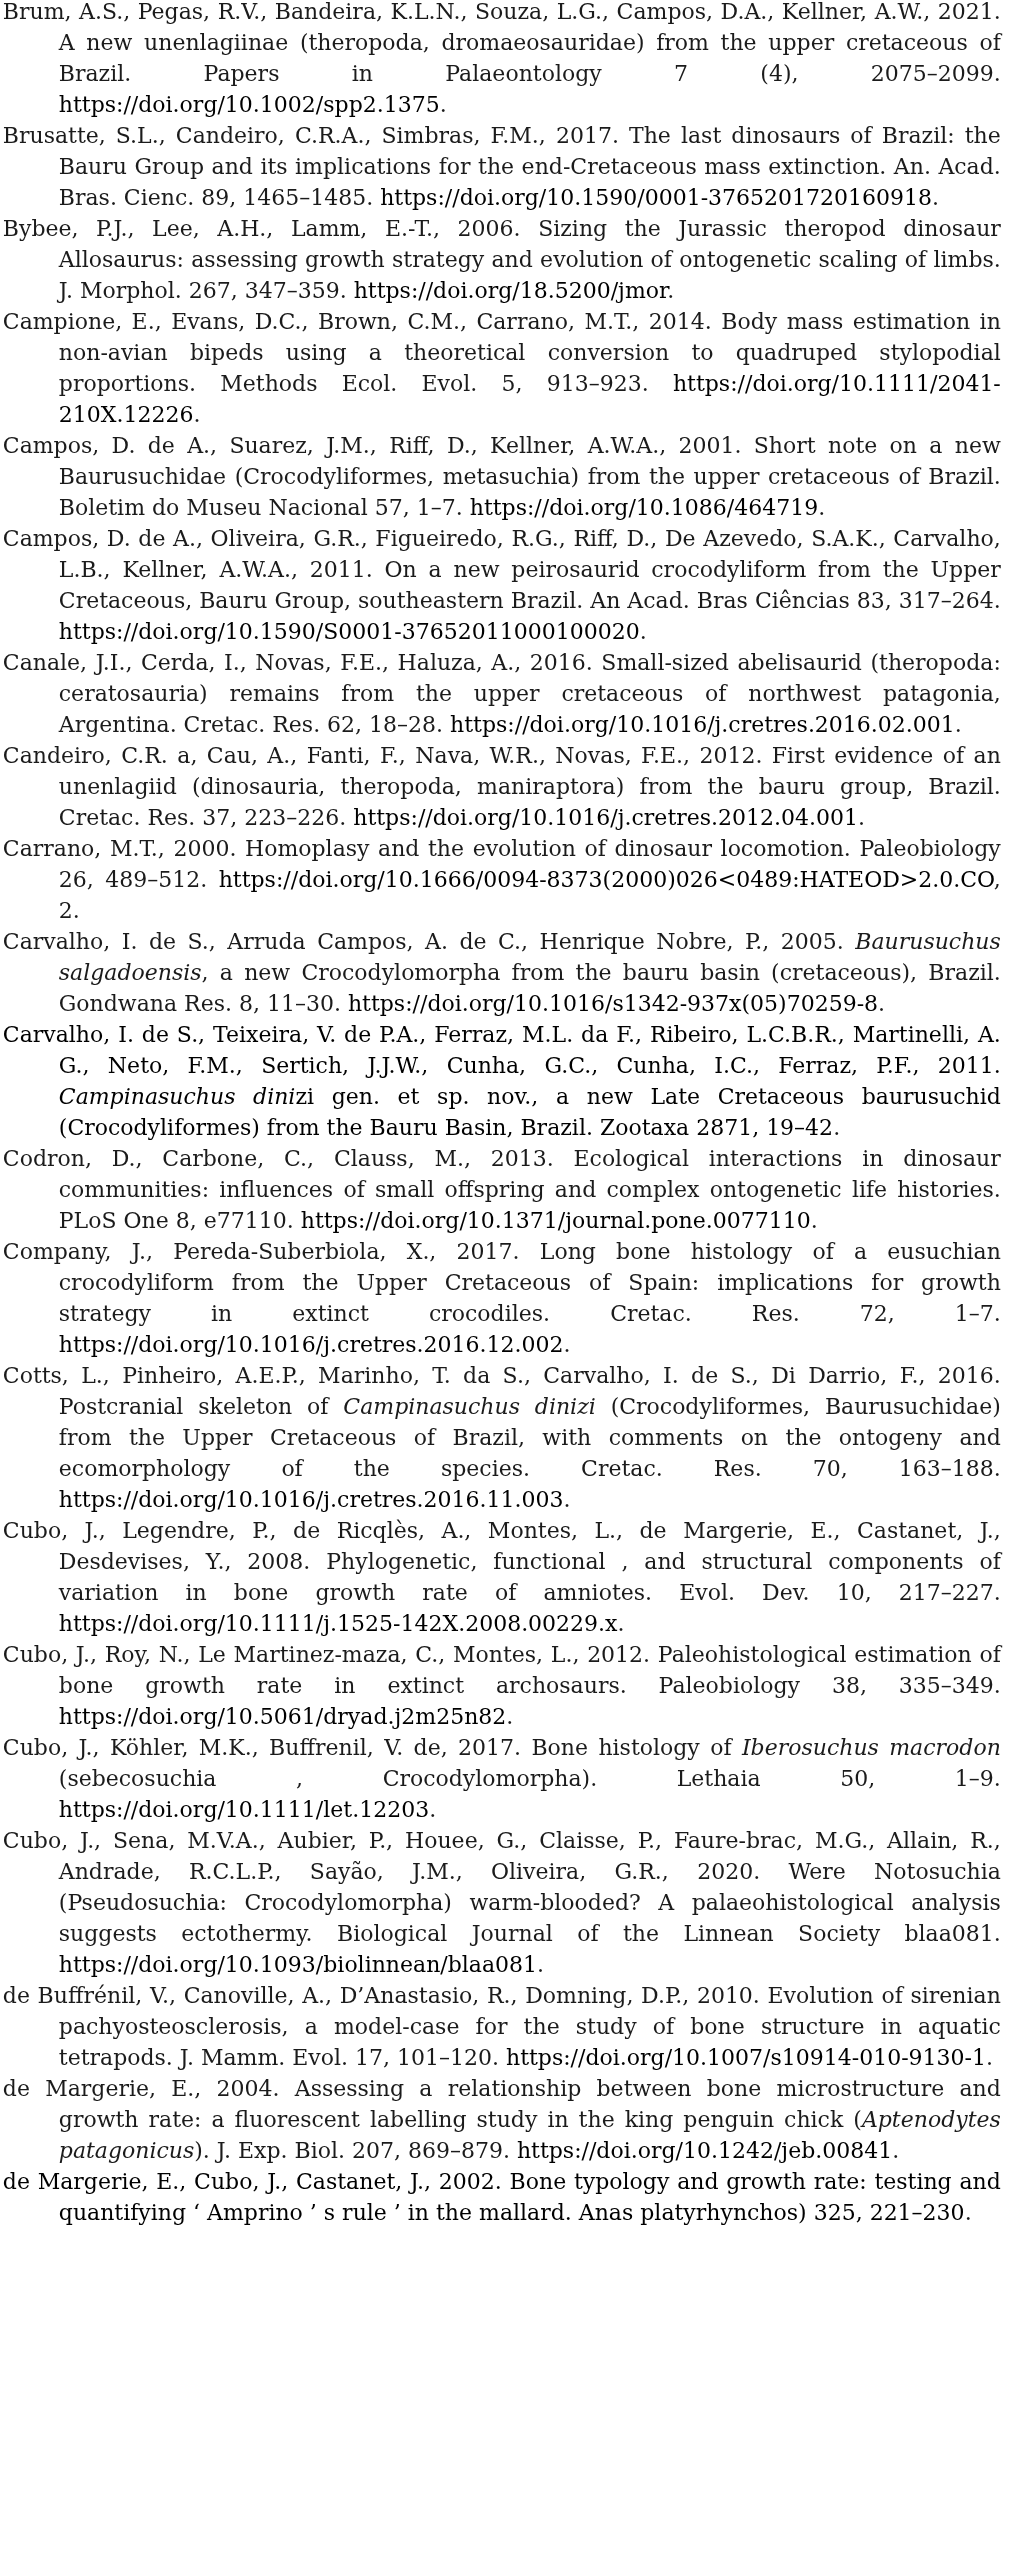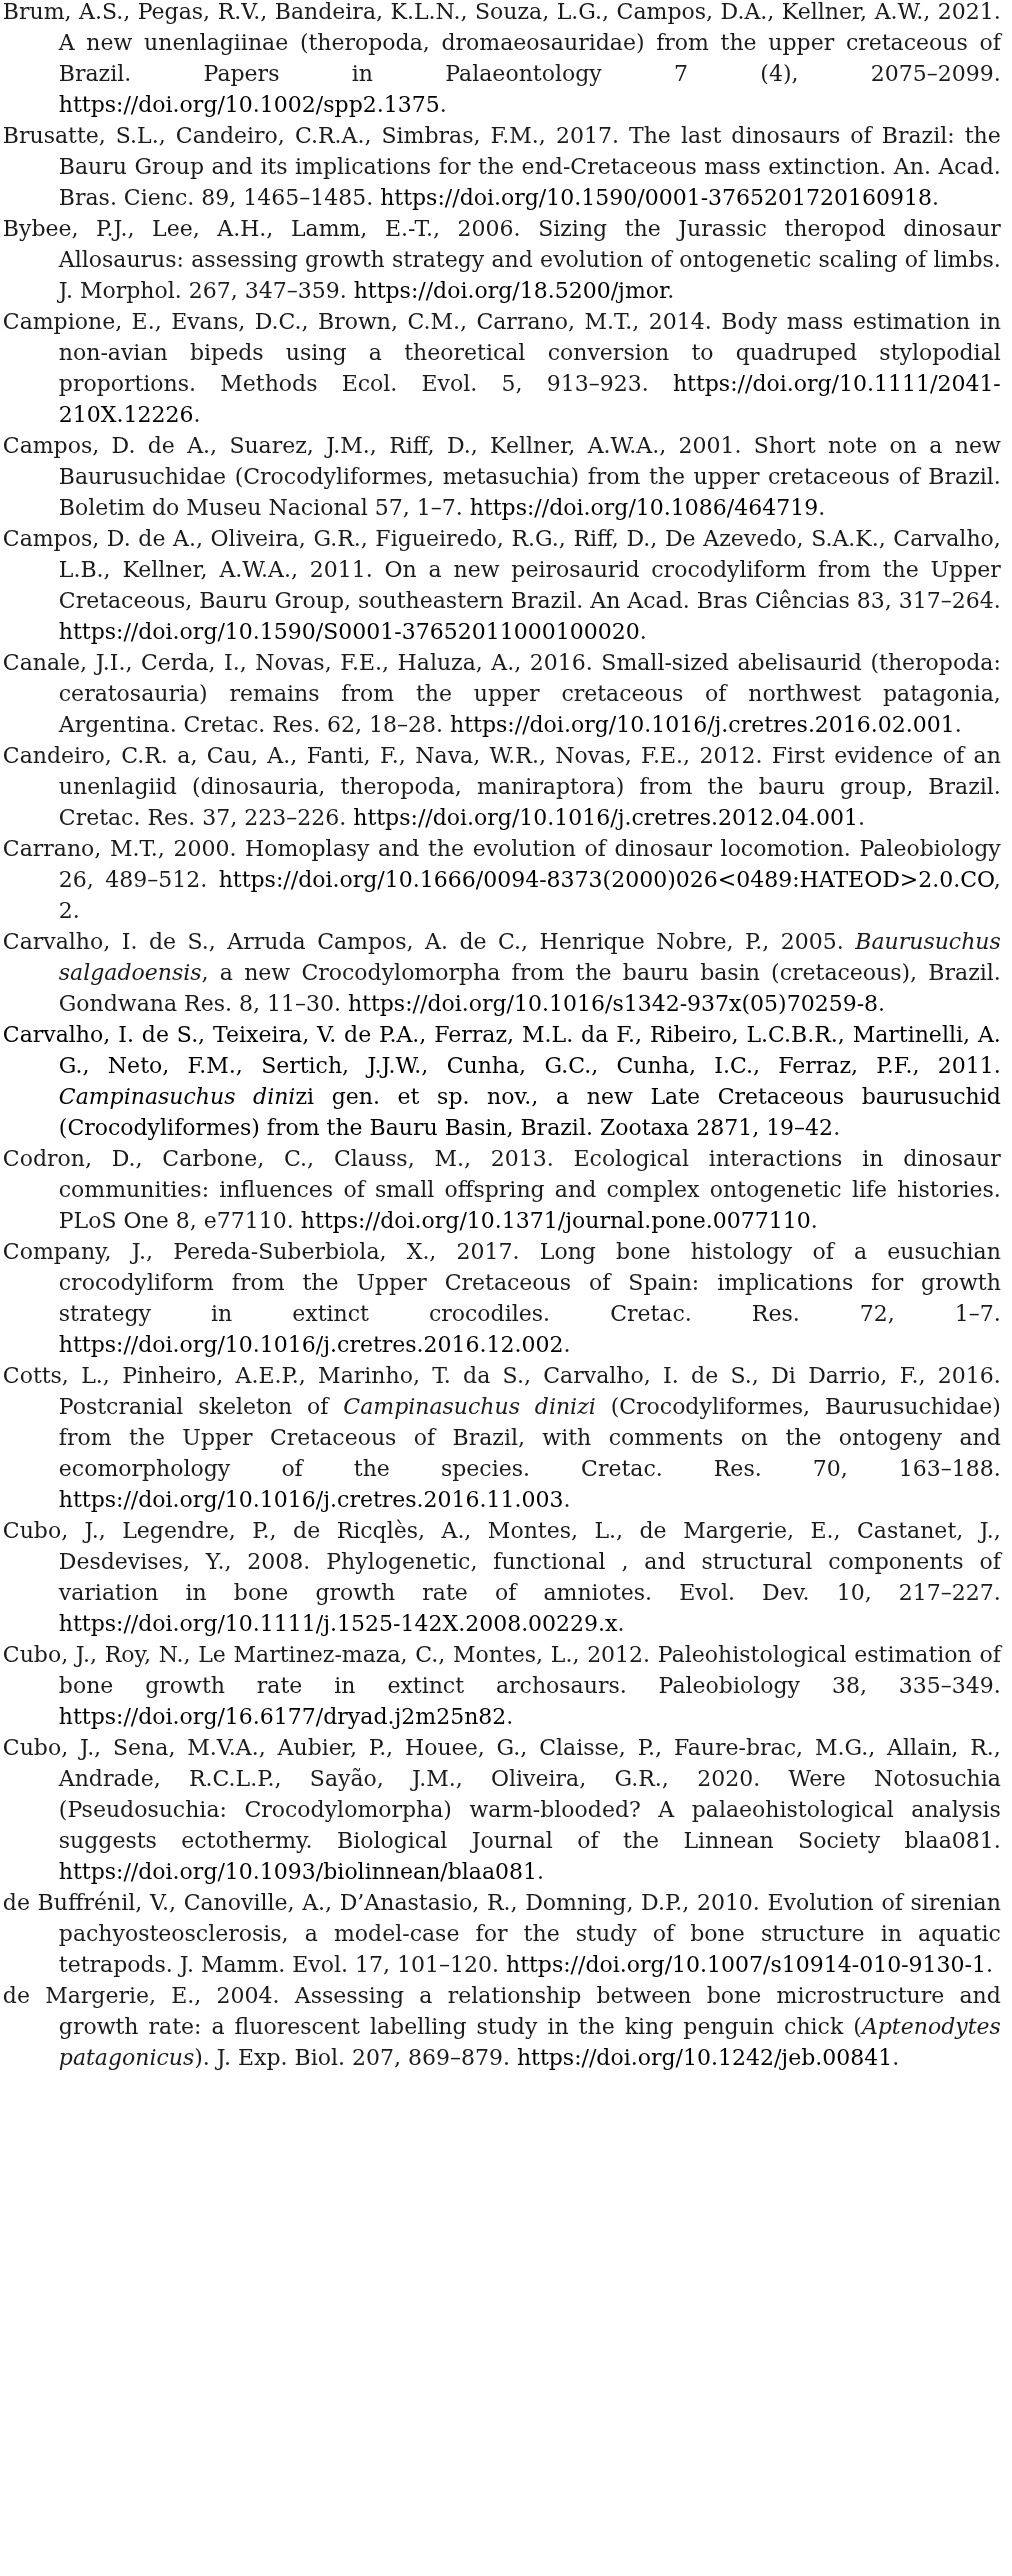--- a/index.html
+++ b/index.html
@@ -48,19 +48,21 @@
       <p class="ref"><span class="seg">Campos, D. de A., Oliveira, G.R., Figueiredo, R.G., Riff, D., De Azevedo, S.A.K., Carvalho, L.B., Kellner, A.W.A., 2011. On a new peirosaurid crocodyliform from the Upper Cretaceous, Bauru Group, southeastern Brazil. An Acad. Bras Ciências 83, 317–264. </span><a class="seg link">https://doi.org/10.1590/S0001-37652011000100020</a><span class="seg">.</span></p>
       <p class="ref"><span class="seg">Canale, J.I., Cerda, I., Novas, F.E., Haluza, A., 2016. Small-sized abelisaurid (theropoda: ceratosauria) remains from the upper cretaceous of northwest patagonia, Argentina. Cretac. Res. 62, 18–28. </span><a class="seg link">https://doi.org/10.1016/j.cretres.2016.02.001</a><span class="seg">.</span></p>
       <p class="ref"><span class="seg">Candeiro, C.R. a, Cau, A., Fanti, F., Nava, W.R., Novas, F.E., 2012. First evidence of an unenlagiid (dinosauria, theropoda, maniraptora) from the bauru group, Brazil. Cretac. Res. 37, 223–226. </span><a class="seg link">https://doi.org/10.1016/j.cretres.2012.04.001</a><span class="seg">.</span></p>
       <p class="ref"><span class="seg">Carrano, M.T., 2000. Homoplasy and the evolution of dinosaur locomotion. Paleobiology 26, 489–512. </span><a class="seg link">https://doi.org/10.1666/0094-8373(2000)026&lt;0489:HATEOD&gt;2.0.CO</a><span class="seg">, 2.</span></p>
       <p class="ref"><span class="seg">Carvalho, I. de S., Arruda Campos, A. de C., Henrique Nobre, P., 2005. </span><span class="seg italic">Baurusuchus salgadoensis</span><span class="seg">, a new Crocodylomorpha from the bauru basin (cretaceous), Brazil. Gondwana Res. 8, 11–30. </span><a class="seg link">https://doi.org/10.1016/s1342-937x(05)70259-8</a><span class="seg">.</span></p>
       <p class="ref"><a class="seg link">Carvalho, I. de S., Teixeira, V. de P.A., Ferraz, M.L. da F., Ribeiro, L.C.B.R., Martinelli, A. G., Neto, F.M., Sertich, J.J.W., Cunha, G.C., Cunha, I.C., Ferraz, P.F., 2011. </a><a class="seg link italic">Campinasuchus dini</a><a class="seg link">zi gen. et sp. nov., a new Late Cretaceous baurusuchid (Crocodyliformes) from the Bauru Basin, Brazil. Zootaxa 2871, 19–42</a><span class="seg">.</span></p>
       <p class="ref"><span class="seg">Codron, D., Carbone, C., Clauss, M., 2013. Ecological interactions in dinosaur communities: influences of small offspring and complex ontogenetic life histories. PLoS One 8, e77110. </span><a class="seg link">https://doi.org/10.1371/journal.pone.0077110</a><span class="seg">.</span></p>
       <p class="ref"><span class="seg">Company, J., Pereda-Suberbiola, X., 2017. Long bone histology of a eusuchian crocodyliform from the Upper Cretaceous of Spain: implications for growth strategy in extinct crocodiles. Cretac. Res. 72, 1–7. </span><a class="seg link">https://doi.org/10.1016/j.cretres.2016.12.002</a><span class="seg">.</span></p>
       <p class="ref"><span class="seg">Cotts, L., Pinheiro, A.E.P., Marinho, T. da S., Carvalho, I. de S., Di Darrio, F., 2016. Postcranial skeleton of </span><span class="seg italic">Campinasuchus dinizi</span><span class="seg"> (Crocodyliformes, Baurusuchidae) from the Upper Cretaceous of Brazil, with comments on the ontogeny and ecomorphology of the species. Cretac. Res. 70, 163–188. </span><a class="seg link">https://doi.org/10.1016/j.cretres.2016.11.003</a><span class="seg">.</span></p>
       <p class="ref"><span class="seg">Cubo, J., Legendre, P., de Ricqlès, A., Montes, L., de Margerie, E., Castanet, J., Desdevises, Y., 2008. Phylogenetic, functional , and structural components of variation in bone growth rate of amniotes. Evol. Dev. 10, 217–227. </span><a class="seg link">https://doi.org/10.1111/j.1525-142X.2008.00229.x</a><span class="seg">.</span></p>
-      <p class="ref"><span class="seg">Cubo, J., Roy, N., Le Martinez-maza, C., Montes, L., 2012. Paleohistological estimation of bone growth rate in extinct archosaurs. Paleobiology 38, 335–349. </span><a class="seg link">https://doi.org/16.6177/dryad.j2m25n82</a><span class="seg">.</span></p>
+      <p class="ref"><span class="seg">Cubo, J., Roy, N., Le Martinez-maza, C., Montes, L., 2012. Paleohistological estimation of bone growth rate in extinct archosaurs. Paleobiology 38, 335–349. </span><a class="seg link">https://doi.org/10.5061/dryad.j2m25n82</a><span class="seg">.</span></p>
+      <p class="ref"><span class="seg">Cubo, J., Köhler, M.K., Buffrenil, V. de, 2017. Bone histology of </span><span class="seg italic">Iberosuchus macrodon</span><span class="seg"> (sebecosuchia , Crocodylomorpha). Lethaia 50, 1–9. </span><a class="seg link">https://doi.org/10.1111/let.12203</a><span class="seg">.</span></p>
       <p class="ref"><span class="seg">Cubo, J., Sena, M.V.A., Aubier, P., Houee, G., Claisse, P., Faure-brac, M.G., Allain, R., Andrade, R.C.L.P., Sayão, J.M., Oliveira, G.R., 2020. Were Notosuchia (Pseudosuchia: Crocodylomorpha) warm-blooded? A palaeohistological analysis suggests ectothermy. Biological Journal of the Linnean Society blaa081. </span><a class="seg link">https://doi.org/10.1093/biolinnean/blaa081</a><span class="seg">.</span></p>
       <p class="ref"><span class="seg">de Buffrénil, V., Canoville, A., D’Anastasio, R., Domning, D.P., 2010. Evolution of sirenian pachyosteosclerosis, a model-case for the study of bone structure in aquatic tetrapods. J. Mamm. Evol. 17, 101–120. </span><a class="seg link">https://doi.org/10.1007/s10914-010-9130-1</a><span class="seg">.</span></p>
       <p class="ref"><span class="seg">de Margerie, E., 2004. Assessing a relationship between bone microstructure and growth rate: a fluorescent labelling study in the king penguin chick (</span><span class="seg italic">Aptenodytes patagonicus</span><span class="seg">). J. Exp. Biol. 207, 869–879. </span><a class="seg link">https://doi.org/10.1242/jeb.00841</a><span class="seg">.</span></p>
+      <p class="ref"><a class="seg link">de Margerie, E., Cubo, J., Castanet, J., 2002. Bone typology and growth rate: testing and quantifying ‘ Amprino ’ s rule ’ in the mallard. Anas platyrhynchos) 325, 221–230</a><span class="seg">.</span></p>
     </div>
 </div>
 
 
 </body></html>

